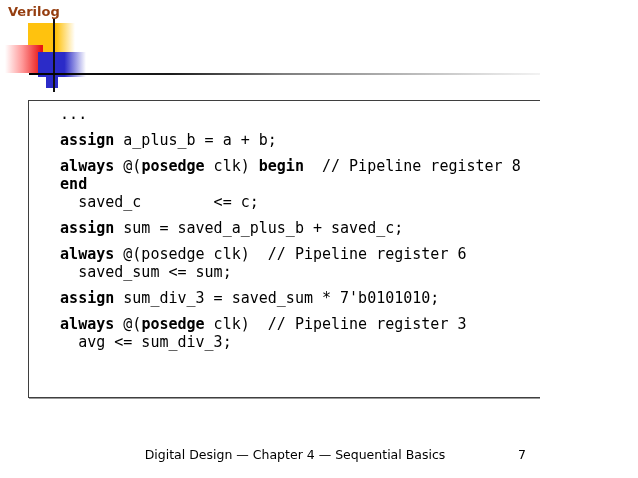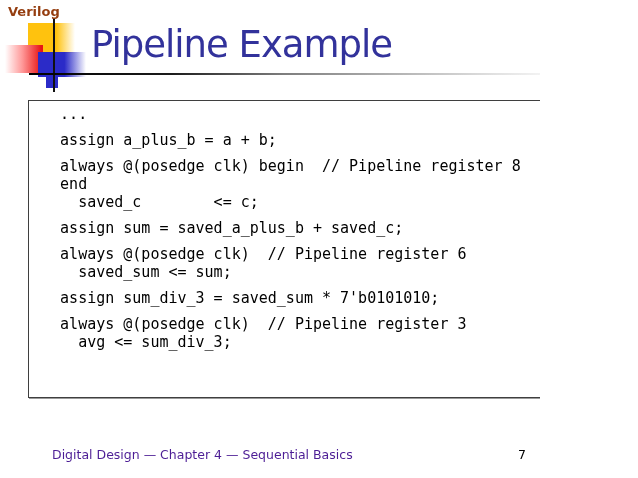--- a/index.html
+++ b/index.html
@@ -51,24 +51,24 @@
     border:1px solid var(--box-border,#3F3F3F);
     box-shadow:1px 1px 0 #9a9a9a;
     padding:4px 4px 0 4px;
   }
   .code {
     font-family:"DejaVu Sans Mono", monospace;
     font-size:15px; line-height:18px; color:#000;
   }
   .code-line { white-space:pre; }
   .code-line.para { margin-top:8px; }
-  .kw { font-weight:normal;margin-top:28px; }
+  .kw { font-weight:bold;margin-top:28px; }
   .footer {
-    position:absolute; left:52px; right:2px; top:447px; text-align:left;
-    font:12.5px "DejaVu Sans", sans-serif; color:#4c1d95;
+    position:absolute; left:52px; right:2px; top:447px; text-align:center;
+    font:12.5px "DejaVu Sans", sans-serif; color:#000000;
   }
   .page-number {
     position:absolute; right:14px; top:447px;
     font:12.5px "DejaVu Sans", sans-serif; color:#000;
   }
 </style>
 </head>
 <body>
 
 <div class="slide">
@@ -76,21 +76,20 @@
   <div class="corner-label">Verilog</div>
 
   <div>
     <div class="sq yellow"></div>
     <div class="sq red"></div>
     <div class="sq blue"></div>
     <div class="sq blue-tab"></div>
     <div class="vline"></div>
   </div>
 
-  <div class="title">Pipeline Example</div>
   <div class="title-rule"></div>
 
   <div class="code-box">
     <div class="code">
         <div class="code-line"><span>   ...</span></div>
         <div class="code-line para"><span>   </span><span class="kw">assign</span><span> a_plus_b = a + b;</span></div>
         <div class="code-line para"><span>   </span><span class="kw">always</span><span> @(</span><span class="kw">posedge</span><span> clk) </span><span class="kw">begin</span><span>  // Pipeline register 8</span></div>
         <div class="code-line"><span>   </span><span class="kw">end</span></div>
         <div class="code-line"><span>     saved_c        &lt;= c;</span></div>
         <div class="code-line para"><span>   </span><span class="kw">assign</span><span> sum = saved_a_plus_b + saved_c;</span></div>

